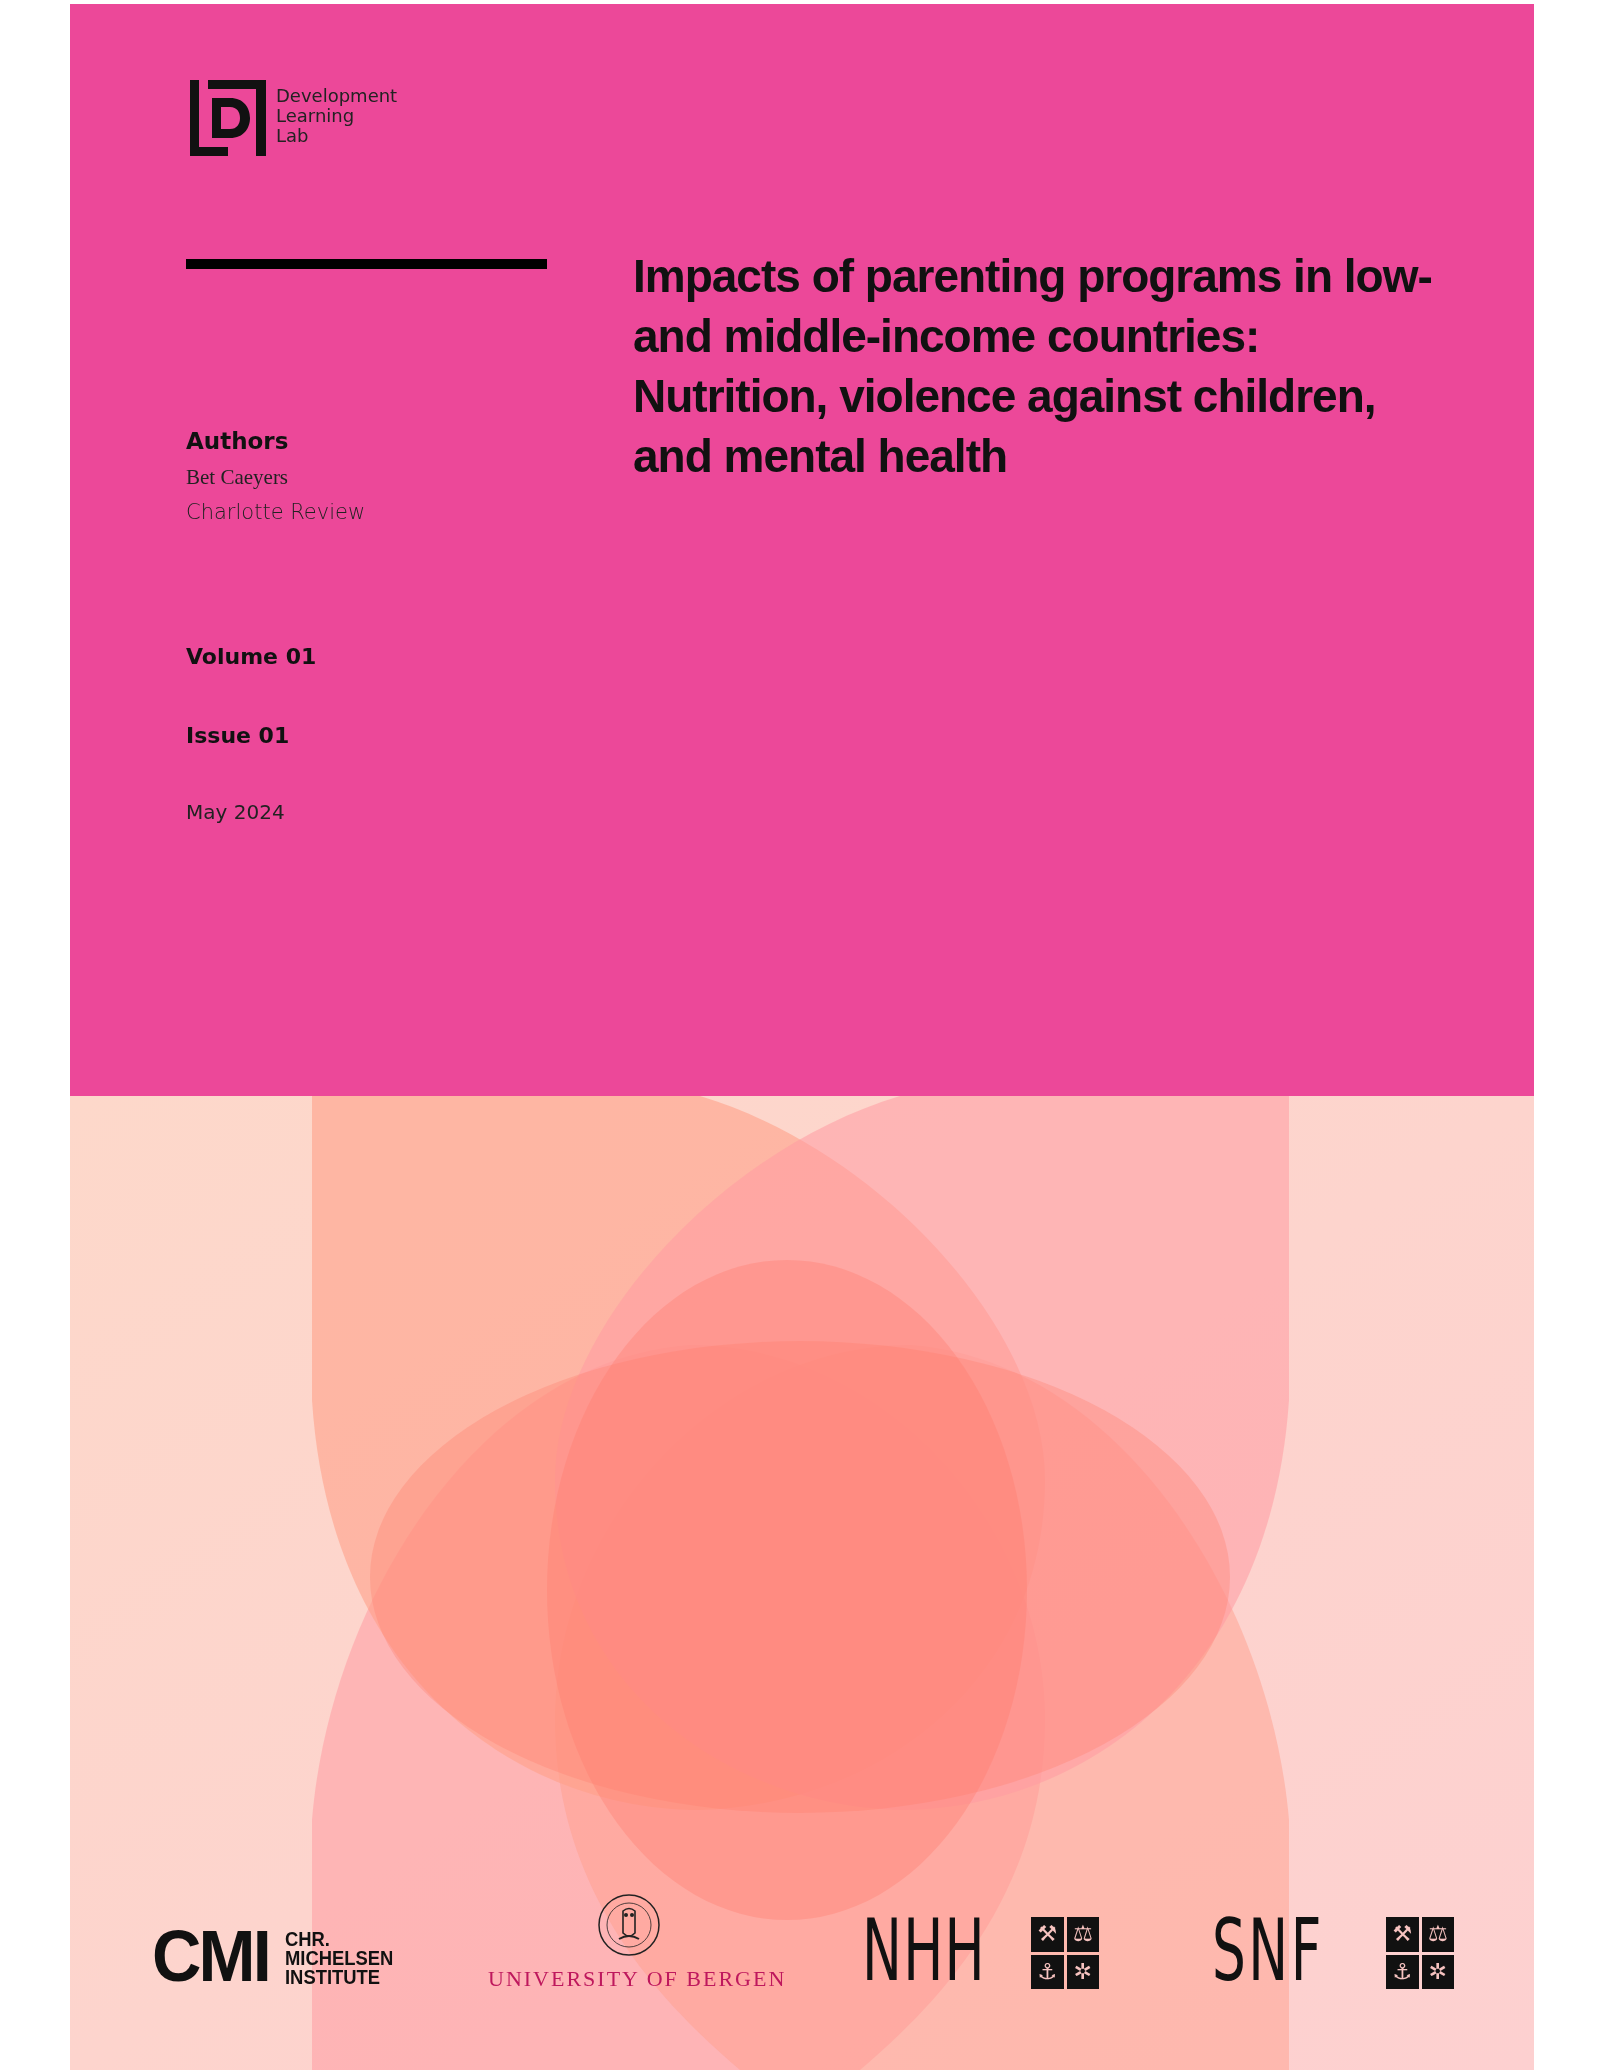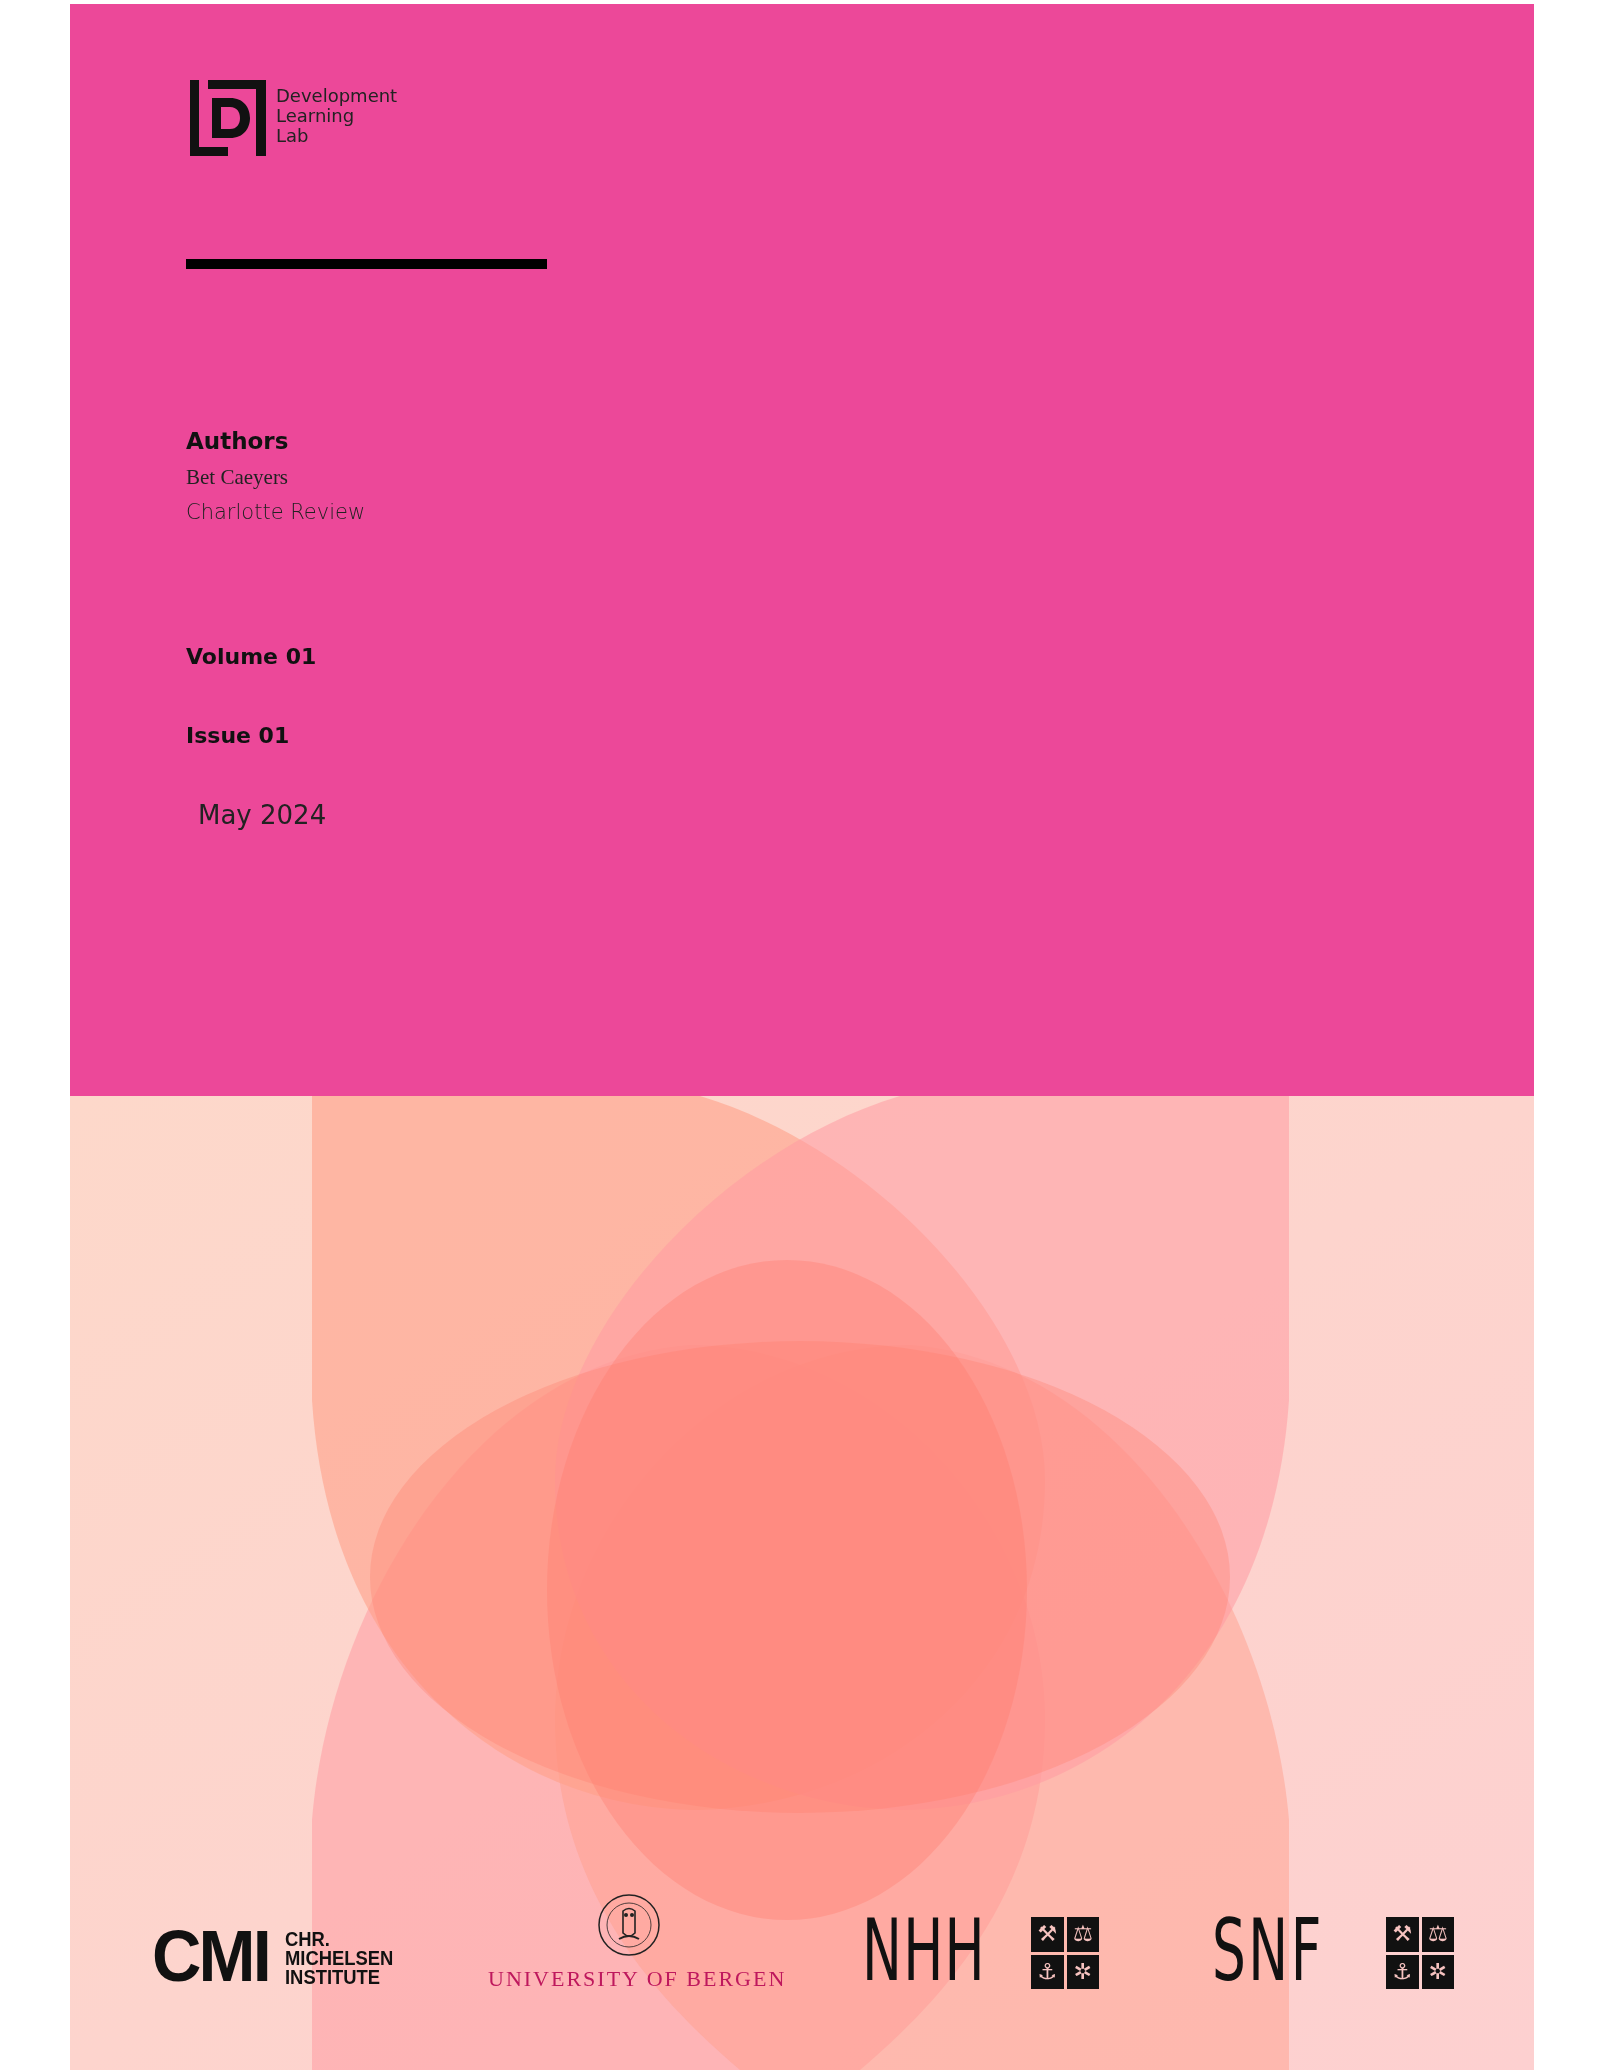--- a/index.html
+++ b/index.html
@@ -9,21 +9,21 @@
   
   .dll-logo { left:120px; top:76px; width:76px; height:76px; }
   .dll-logo-text { left:206px; top:82px; font-size:18px; line-height:20px; color:#222; font-family:"DejaVu Sans", sans-serif; }
   .rule { left:116px; top:255px; width:361px; height:10px; background:#000; }
   .series { left:116px; top:296px; font-size:30px; line-height:42px; font-weight:bold; letter-spacing:0.3px; }
   .authors-h { left:116px; top:424px; font-size:23px; font-weight:bold;text-align:right; }
   .author { left:116px; font-size:21px; color:#222; font-family:"DejaVu Sans", sans-serif; font-weight:300;}
   .a1 { top:461px;font-family:Liberation Serif, serif; } .a2 { top:496px; }
   .meta-b { left:116px; font-size:22px; font-weight:bold; }
   .vol { top:640px; } .iss { top:719px; }
-  .date { left:128px; top:796px; font-size:26px; color:#222; }
+  .date { left:116px; top:796px; font-size:20px; color:#222; }
   .title { left:563px; top:242px; width:820px; font-size:46px; line-height:60px; font-weight:bold; letter-spacing:-1px; color:#111; font-family:"Liberation Sans", sans-serif; }
   .art { left:0; top:1092px; width:1464px; height:974px; }
   .cmi { left:152px; top:1920px; font-family:"Liberation Sans", sans-serif; font-weight:bold; font-size:72px; line-height:72px; letter-spacing:-3px; color:#111; transform:scaleX(0.95); transform-origin:left; }
   .cmi-sub { left:285px; top:1930px; font-family:"Liberation Sans", sans-serif; font-weight:bold; font-size:20px; line-height:19px; color:#111; transform:scaleX(0.92); transform-origin:left; }
   .uib-seal { left:597px; top:1893px; width:64px; height:64px; }
   .uib-text { left:488px; top:1966px; font-family:"Liberation Serif", serif; font-size:22px; letter-spacing:2px; color:#be185d; }
   .nhh { left:862px; top:1905px; font-family:"DejaVu Sans", sans-serif; font-size:86px; line-height:90px; font-weight:normal; color:#111; transform:scaleX(0.62); transform-origin:left; letter-spacing:2px; }
   .snf { left:1212px; top:1905px; font-family:"DejaVu Sans", sans-serif; font-size:86px; line-height:90px; color:#111; transform:scaleX(0.62); transform-origin:left; letter-spacing:4px; }
   .emblem { width:68px; height:72px; display:grid; grid-template-columns:1fr 1fr; grid-template-rows:1fr 1fr; gap:3px; }
   .emblem span { background:#111; color:#f7c3c0; display:flex; align-items:center; justify-content:center; font-size:22px; line-height:1; }
@@ -49,20 +49,21 @@
 
 
   <div class="abs authors-h">Authors</div>
   <div class="abs author a1">Bet Caeyers</div>
   <div class="abs author a2">Charlotte Review</div>
 
   <div class="abs meta-b vol">Volume 01</div>
   <div class="abs meta-b iss">Issue 01</div>
   <div class="abs date">May 2024</div>
 
+  <div class="abs title">Impacts of parenting programs in low- and middle-income countries: Nutrition, violence against children, and mental health</div>
 
   <svg class="abs art" viewBox="70 1096 1464 974" preserveAspectRatio="none">
     <defs>
       <linearGradient id="bgG" x1="0" y1="0" x2="1" y2="1">
         <stop offset="0" stop-color="#fdd8ca"></stop>
         <stop offset="1" stop-color="#fdd0d0"></stop>
       </linearGradient>
     </defs>
     <rect x="70" y="1096" width="1464" height="974" fill="url(#bgG)"></rect>
 

